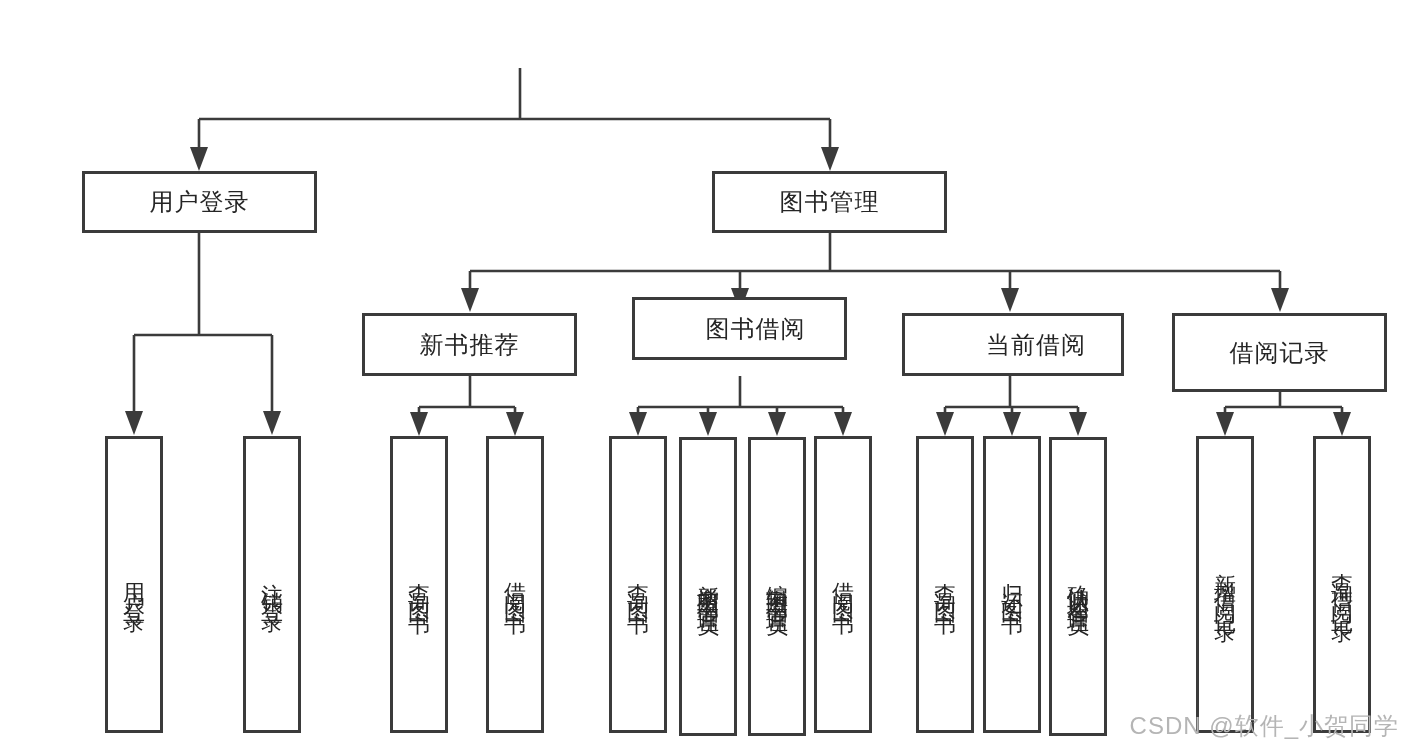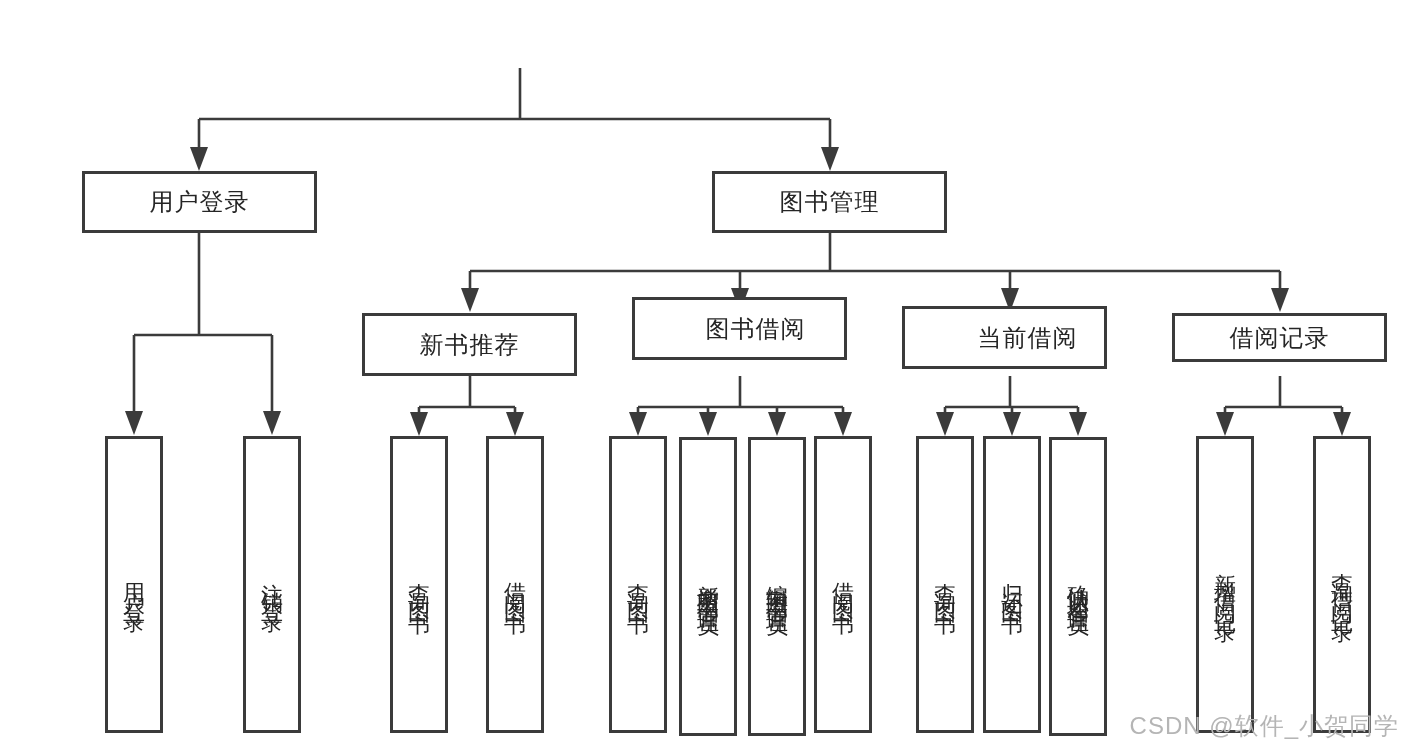--- a/index.html
+++ b/index.html
@@ -121,24 +121,24 @@
   <div class="box hbox" style="left:712px;top:171px;width:235px;height:62px;">
     <span>图书管理</span>
   </div>
 
   <div class="box hbox" style="left:362px;top:313px;width:215px;height:63px;">
     <span>新书推荐</span>
   </div>
   <div class="box hbox" style="left:632px;top:297px;width:215px;height:63px;padding-left:32px;">
     <span>图书借阅</span>
   </div>
-  <div class="box hbox" style="left:902px;top:306px;width:205px;height:63px;padding-left:46px;">
+  <div class="box hbox" style="left:902px;top:313px;width:222px;height:63px;padding-left:46px;">
     <span>当前借阅</span>
   </div>
-  <div class="box hbox" style="left:1172px;top:313px;width:215px;height:49px;">
+  <div class="box hbox" style="left:1172px;top:313px;width:215px;height:79px;">
     <span>借阅记录</span>
   </div>
 
   <div class="box vbox" style="left:105px;top:436px;width:58px;height:297px;">
     <span class="vtext">用户登录</span>
   </div>
   <div class="box vbox" style="left:243px;top:436px;width:58px;height:297px;">
     <span class="vtext">注销登录</span>
   </div>
 

